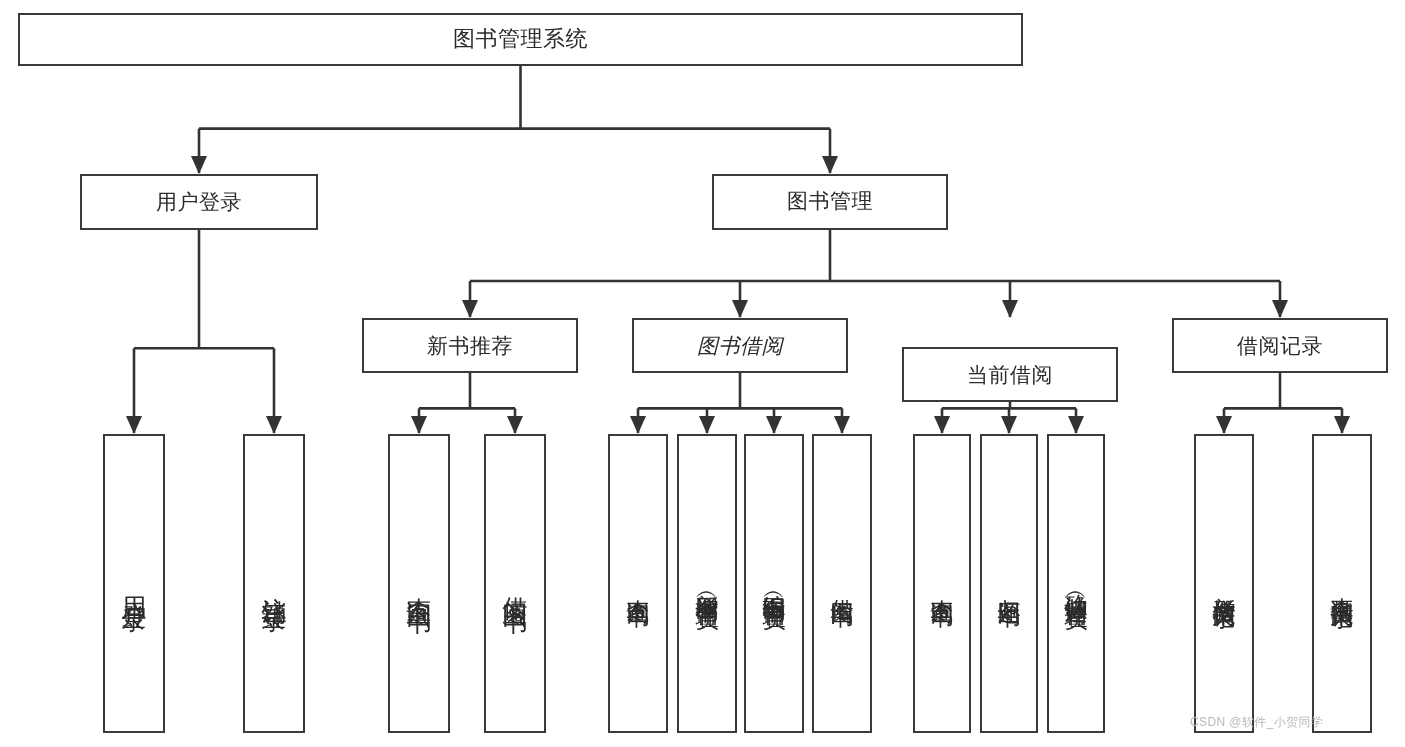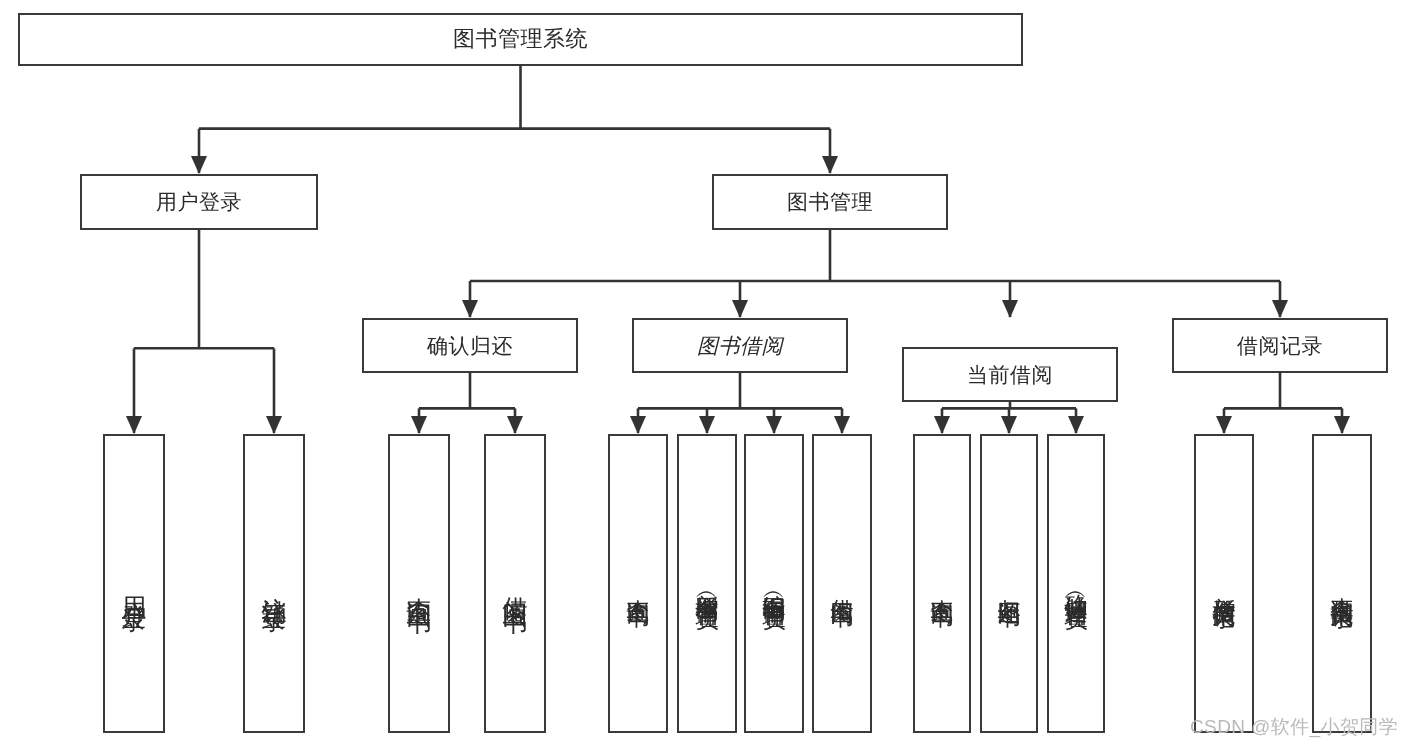--- a/index.html
+++ b/index.html
@@ -65,21 +65,21 @@
     white-space: nowrap;
     max-height: 280px;
   }
   .node.vert.narrow .label {
     font-size: 23px;
     letter-spacing: 2px;
   }
   .watermark {
     position: absolute;
     color: #b9b9b9;
-    font-size: 19px;
+    font-size: 12px;
     white-space: nowrap;
     z-index: 5;
     letter-spacing: 0.4px;
   }
 </style>
 </head>
 <body>
 
 <div id="canvas">
   <svg id="edges" viewBox="0 0 1405 747">
@@ -136,25 +136,25 @@
       <line x1="1342" y1="408.38" x2="1342" y2="433" stroke="#333333" stroke-width="2.6"></line>
       <polygon points="1334,416 1350,416 1342,434" fill="#333333"></polygon>
     </svg>
   <div id="nodes-layer">
       <div class="node horiz root" style="left: 18px; top: 13px; width: 1005px; height: 53px;">
         <span class="label">图书管理系统</span>
       </div>
       <div class="node horiz" style="left: 80px; top: 174px; width: 238px; height: 56px;">
         <span class="label">用户登录</span>
       </div>
-      <div class="node horiz" style="left: 712px; top: 174px; width: 236px; height: 56px;">
+      <div class="node horiz" style="left: 712px; top: 174px; width: 236px; height: 56px; font-family: Liberation Serif, serif;">
         <span class="label">图书管理</span>
       </div>
       <div class="node horiz" style="left: 362px; top: 318px; width: 216px; height: 55px;">
-        <span class="label">确认归还</span>
+        <span class="label">新书推荐</span>
       </div>
       <div class="node horiz" style="left: 632px; top: 318px; width: 216px; height: 55px; font-style: italic;">
         <span class="label">图书借阅</span>
       </div>
       <div class="node horiz" style="left: 902px; top: 318px; width: 216px; height: 55px; margin-top: 29px;">
         <span class="label">当前借阅</span>
       </div>
       <div class="node horiz" style="left: 1172px; top: 318px; width: 216px; height: 55px;">
         <span class="label">借阅记录</span>
       </div>

